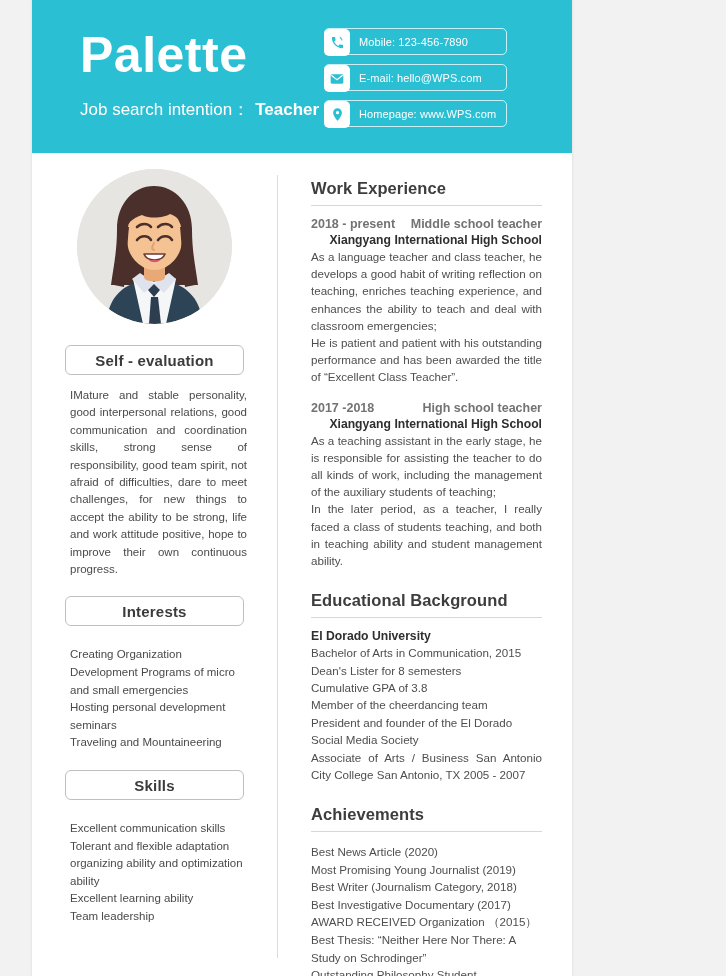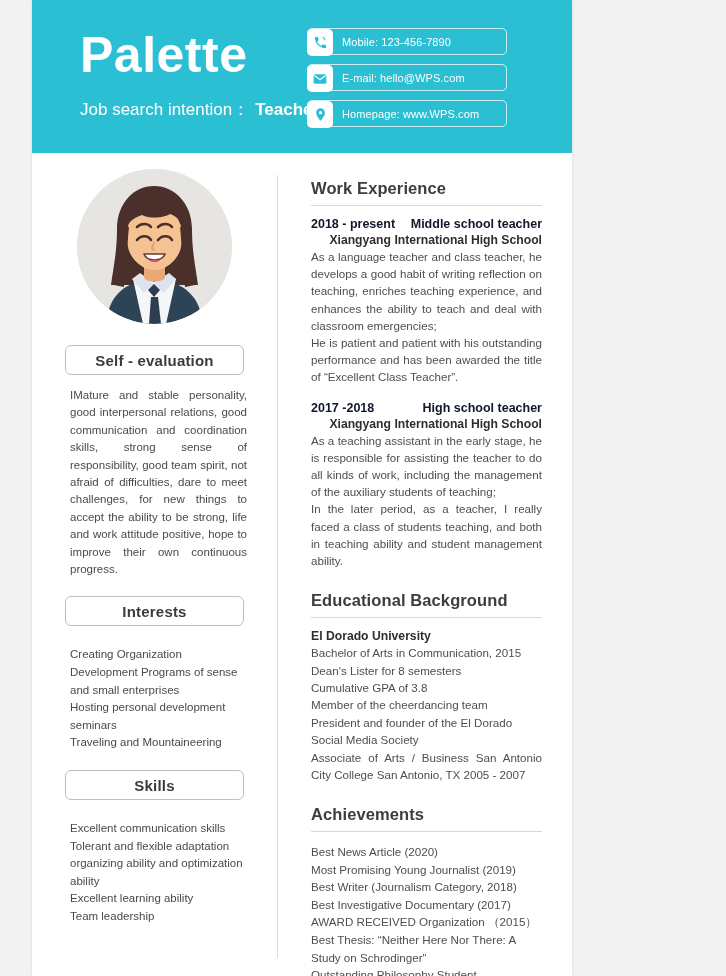--- a/index.html
+++ b/index.html
@@ -61,20 +61,21 @@
   }
   .contact-row {
     display: flex;
     align-items: center;
     height: 27px;
     margin-bottom: 9px;
     border: 1px solid rgba(255,255,255,0.75);
     border-radius: 5px;
     background: transparent;
     position: relative;
+    margin-left: 17px;
   }
   .contact-icon {
     width: 26px;
     height: 25px;
     margin: 0;
     background: #ffffff;
     border-radius: 5px;
     display: flex;
     align-items: center;
     justify-content: center;
@@ -182,21 +183,21 @@
     background: #d8d8d8;
     margin-bottom: 11px;
   }
 
   .job-head {
     display: flex;
     justify-content: space-between;
     align-items: baseline;
     font-size: 12.5px;
     font-weight: bold;
-    color: #0f172a;
+    color: #737373;
     margin-bottom: 2px;
   }
   .job-org {
     font-size: 12.2px;
     font-weight: bold;
     color: #2f2f2f;
     margin-bottom: 1px;
     text-align: right;
   }
   .job-desc {
@@ -325,21 +326,21 @@
           </svg>
         </div>
       </div>
 
       <div class="pill pill-self">Self - evaluation</div>
       <div class="side-text">IMature and stable personality, good interpersonal relations, good communication and coordination skills, strong sense of responsibility, good team spirit, not afraid of difficulties, dare to meet challenges, for new things to accept the ability to be strong, life and work attitude positive, hope to improve their own continuous progress.</div>
 
       <div class="pill pill-other">Interests</div>
       <div class="side-list">
         <div>Creating Organization</div>
-        <div>Development Programs of sense and small enterprises</div>
+        <div>Development Programs of micro and small emergencies</div>
         <div>Hosting personal development seminars</div>
         <div>Traveling and Mountaineering</div>
       </div>
 
       <div class="pill pill-other">Skills</div>
       <div class="side-list">
         <div>Excellent communication skills</div>
         <div>Tolerant and flexible adaptation</div>
         <div>organizing ability and optimization ability</div>
         <div>Excellent learning ability</div>

